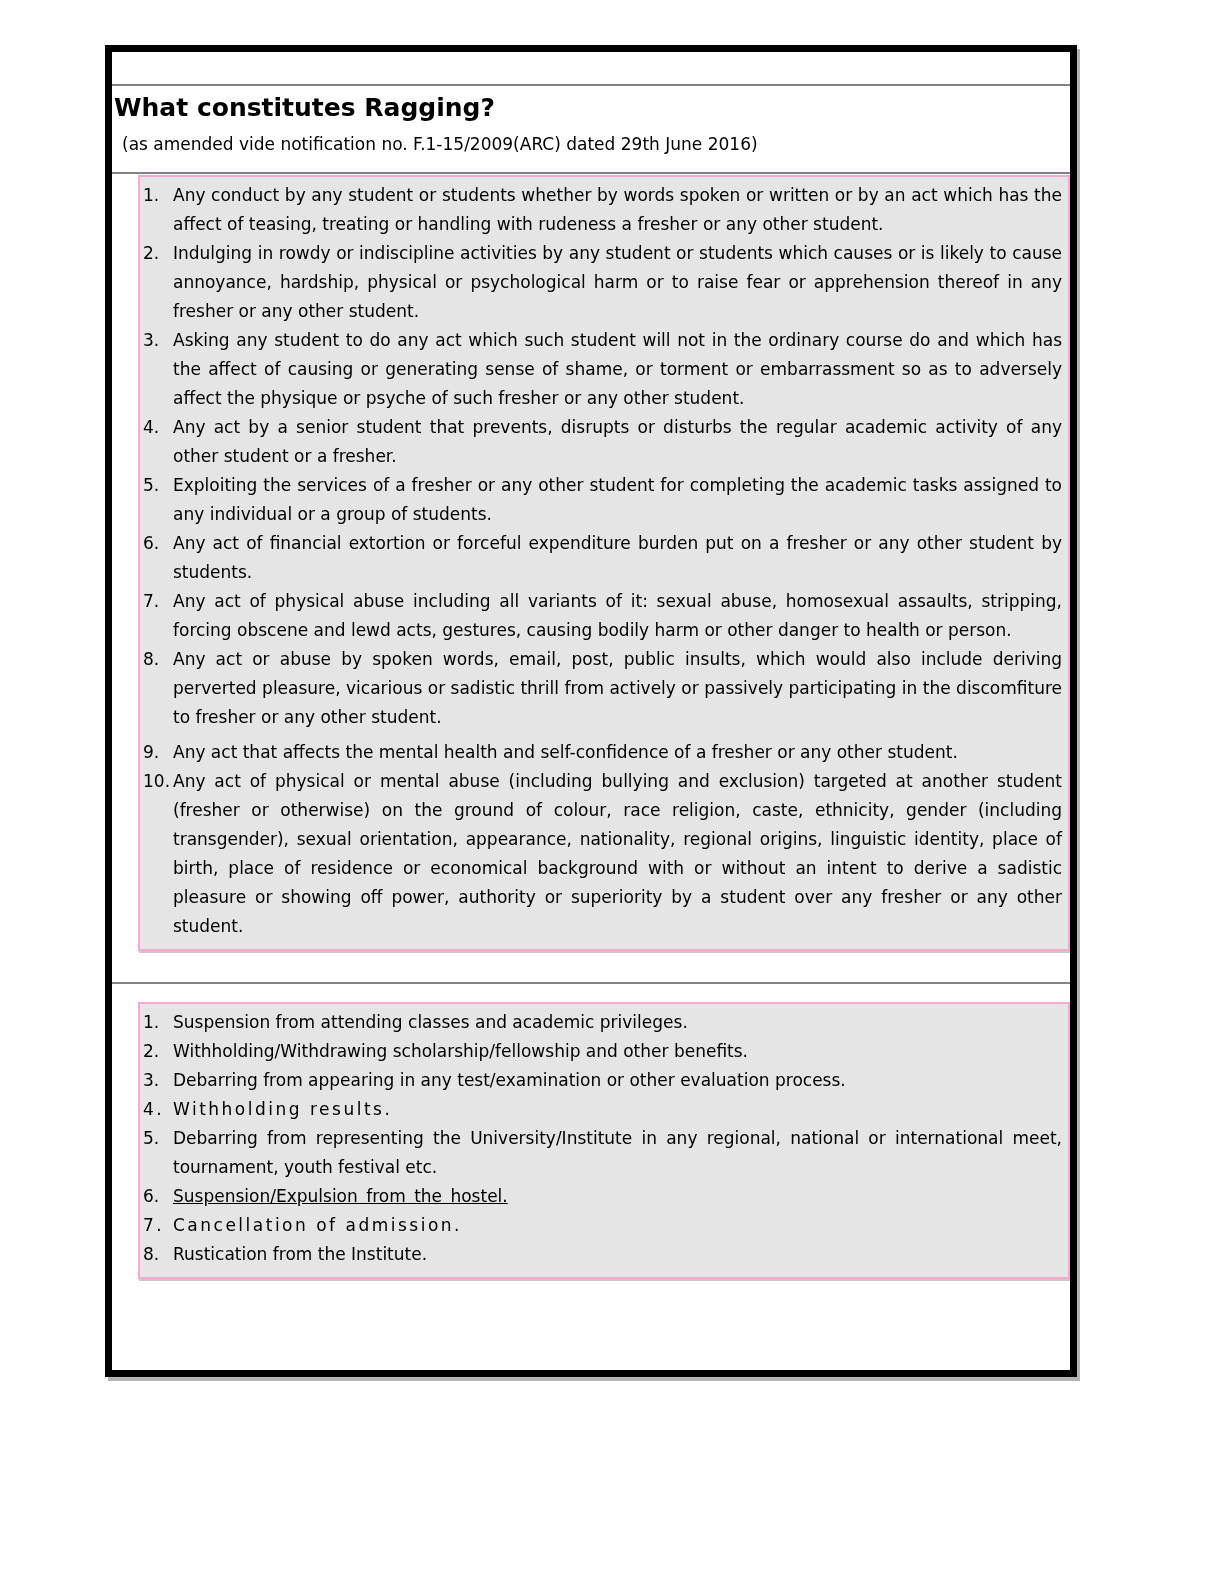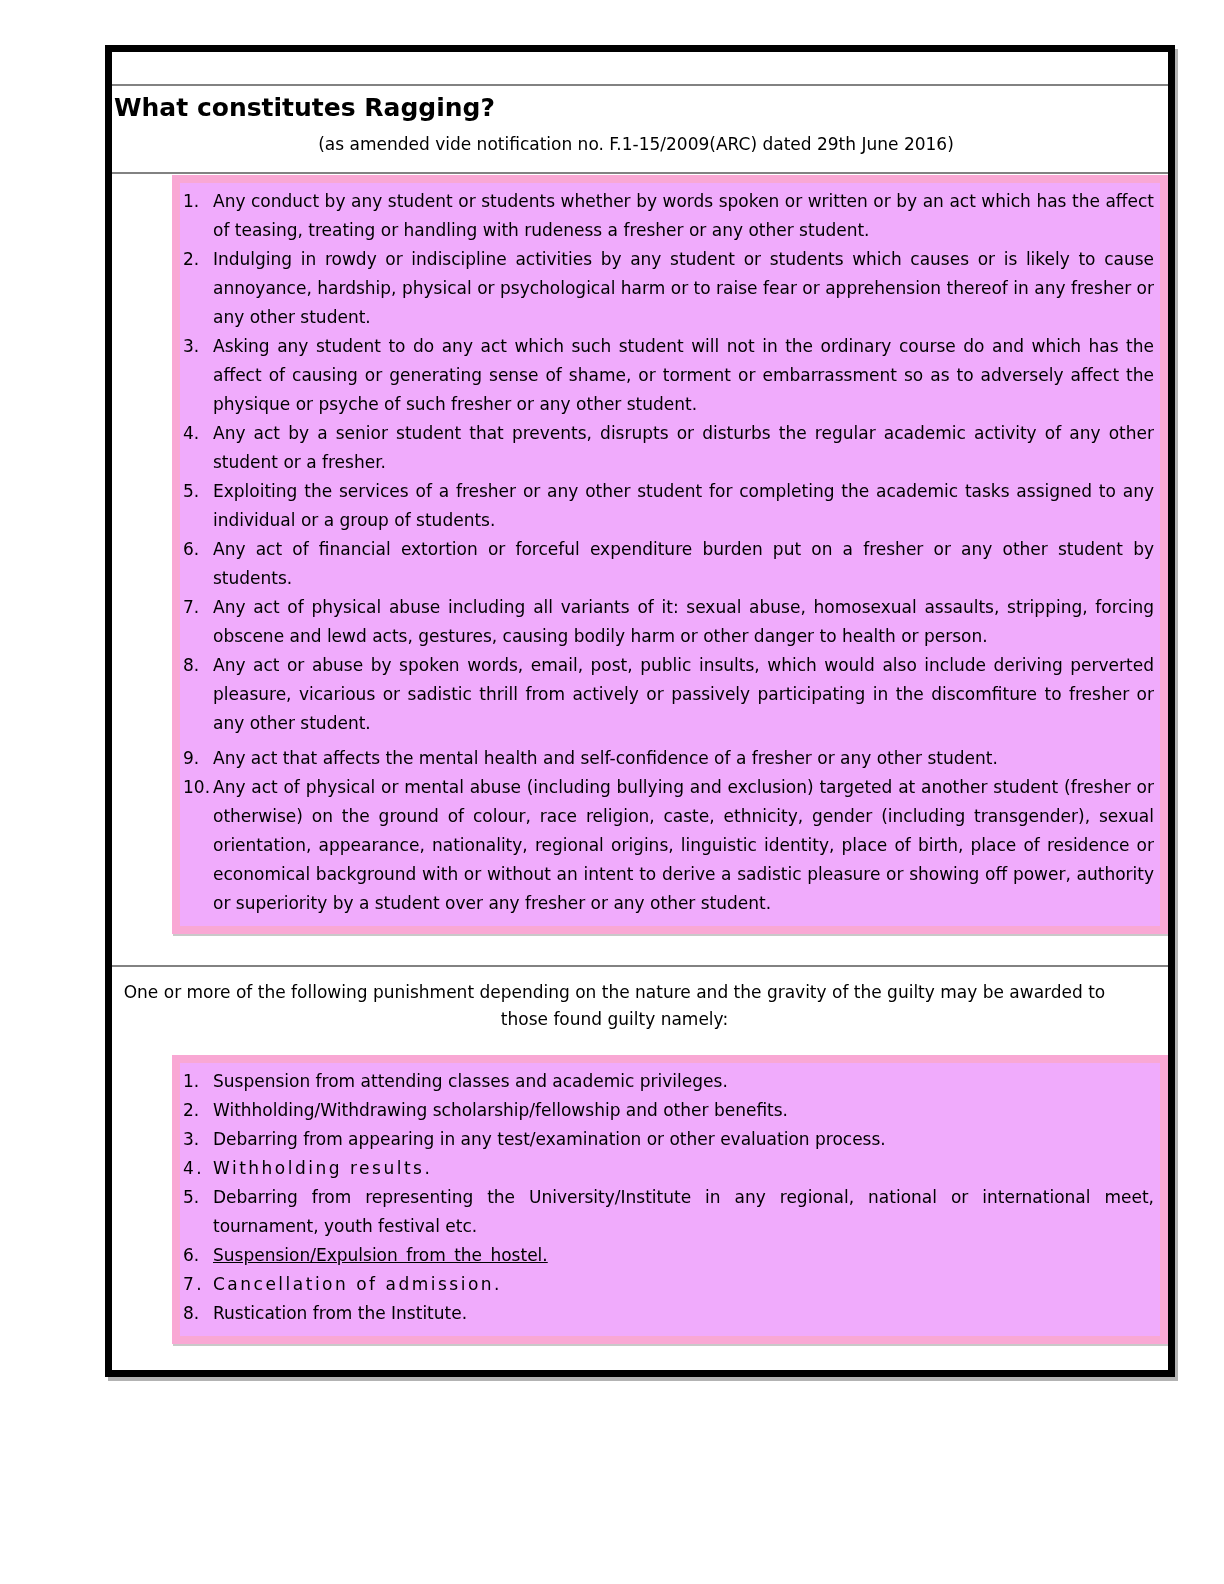--- a/index.html
+++ b/index.html
@@ -6,49 +6,48 @@
   html, body {
     margin: 0; padding: 0;
     background: #ffffff;
     width: 1224px; height: 1584px;
     font-family: "DejaVu Sans", sans-serif;
     color: #000000;
   }
   .frame {
     position: absolute;
     left: 105px; top: 45px;
-    width: 1070px; height: 1332px;
+    width: 972px; height: 1332px;
     border: 7px solid #000000;
     box-shadow: 3px 4px 0 #b3b3b3;
     background: #ffffff;
     overflow: hidden;
   }
   .topstrip { height: 32px; }
   .hline { height: 0; border-top: 2px solid #828282; }
   .section-header { padding: 4px 10px 6px 2px; }
   .section-title {
     font-size: 25px;
     font-weight: bold;
     line-height: 31px;
     margin: 2px 0 7px 0;
   }
   .section-sub, .section-intro {
     font-size: 17px;
     line-height: 27px;
     margin: 8px;
-    text-align: center;
   }
   .intro-wrap { max-width: 985px; }
   .listbox {
-    margin-left: 60px;
+    margin-left: 26px;
     margin-right: 0;
-    border: 8px solid #f9a8d4;
+    border: 2px solid #f9a8d4;
     box-shadow: 1px 2px 0 #c9c9c9;
     padding: 4px 6px 8px 0;
-    background: #f0abfc;
+    background: #e5e5e5;
   }
   .listbox-ragging { margin-top: 1px; }
   .listbox-punishment { margin-top: 8px; }
   .gap-mid { height: 31px; }
   ol.numlist {
     margin: 0; padding: 0;
     list-style: none;
     counter-reset: n;
     font-size: 17px;
     line-height: 29px;
@@ -99,21 +98,20 @@
         <li>Any act that affects the mental health and self-confidence of a fresher or any other student.</li>
         <li>Any act of physical or mental abuse (including bullying and exclusion) targeted at another student (fresher or otherwise) on the ground of colour, race religion, caste, ethnicity, gender (including transgender), sexual orientation, appearance, nationality, regional origins, linguistic identity, place of birth, place of residence or economical background with or without an intent to derive a sadistic pleasure or showing off power, authority or superiority by a student over any fresher or any other student.</li>
       </ol>
   </div>
 
   <div class="gap-mid"></div>
 
   <div class="hline"></div>
 
   <div class="section-header">
-    <p class="section-intro intro-wrap">One or more of the following punishment depending on the nature and the gravity of the guilty may be awarded to those found guilty namely:</p>
   </div>
 
   <div class="listbox listbox-punishment">
     <ol class="numlist">
         <li>Suspension from attending classes and academic privileges.</li>
         <li>Withholding/Withdrawing scholarship/fellowship and other benefits.</li>
         <li>Debarring from appearing in any test/examination or other evaluation process.</li>
         <li>Withholding results.</li>
         <li>Debarring from representing the University/Institute in any regional, national or international meet, tournament, youth festival etc.</li>
         <li>Suspension/Expulsion from the hostel.</li>

